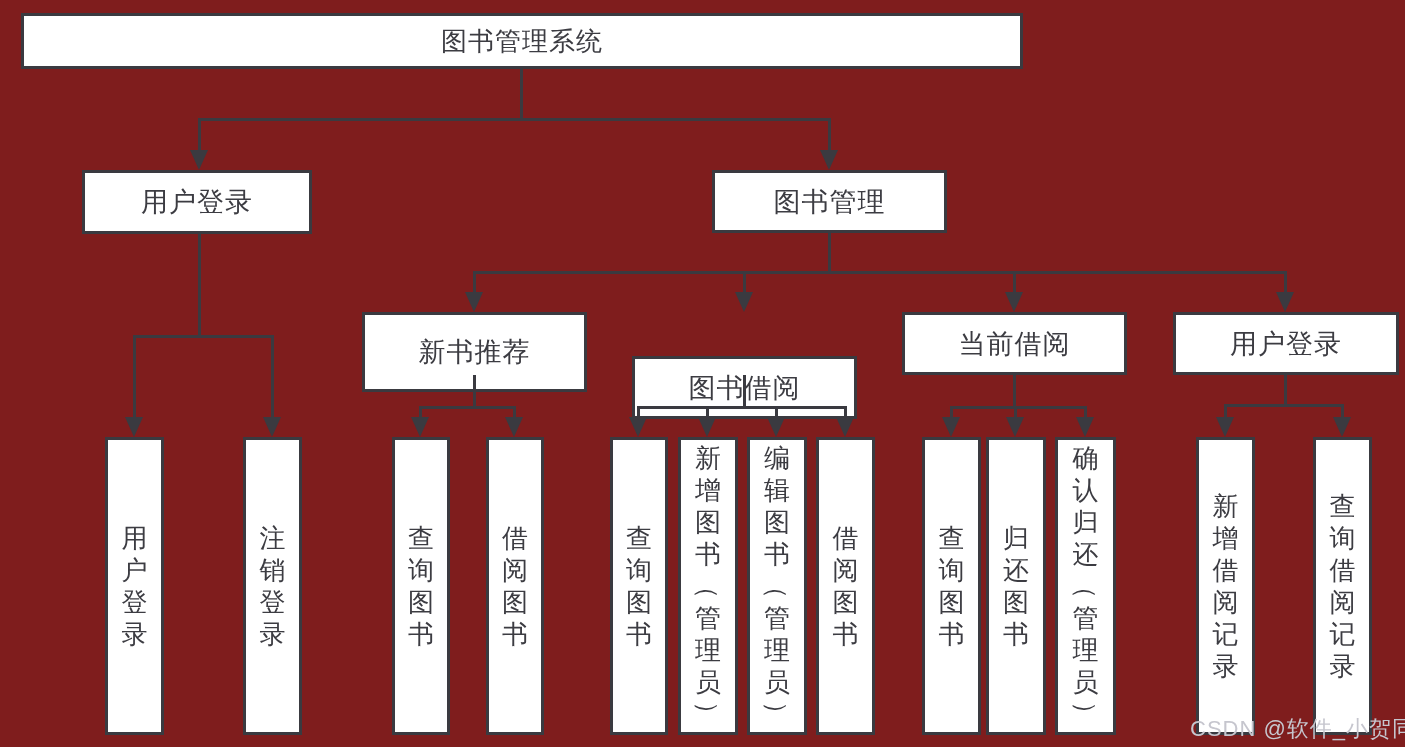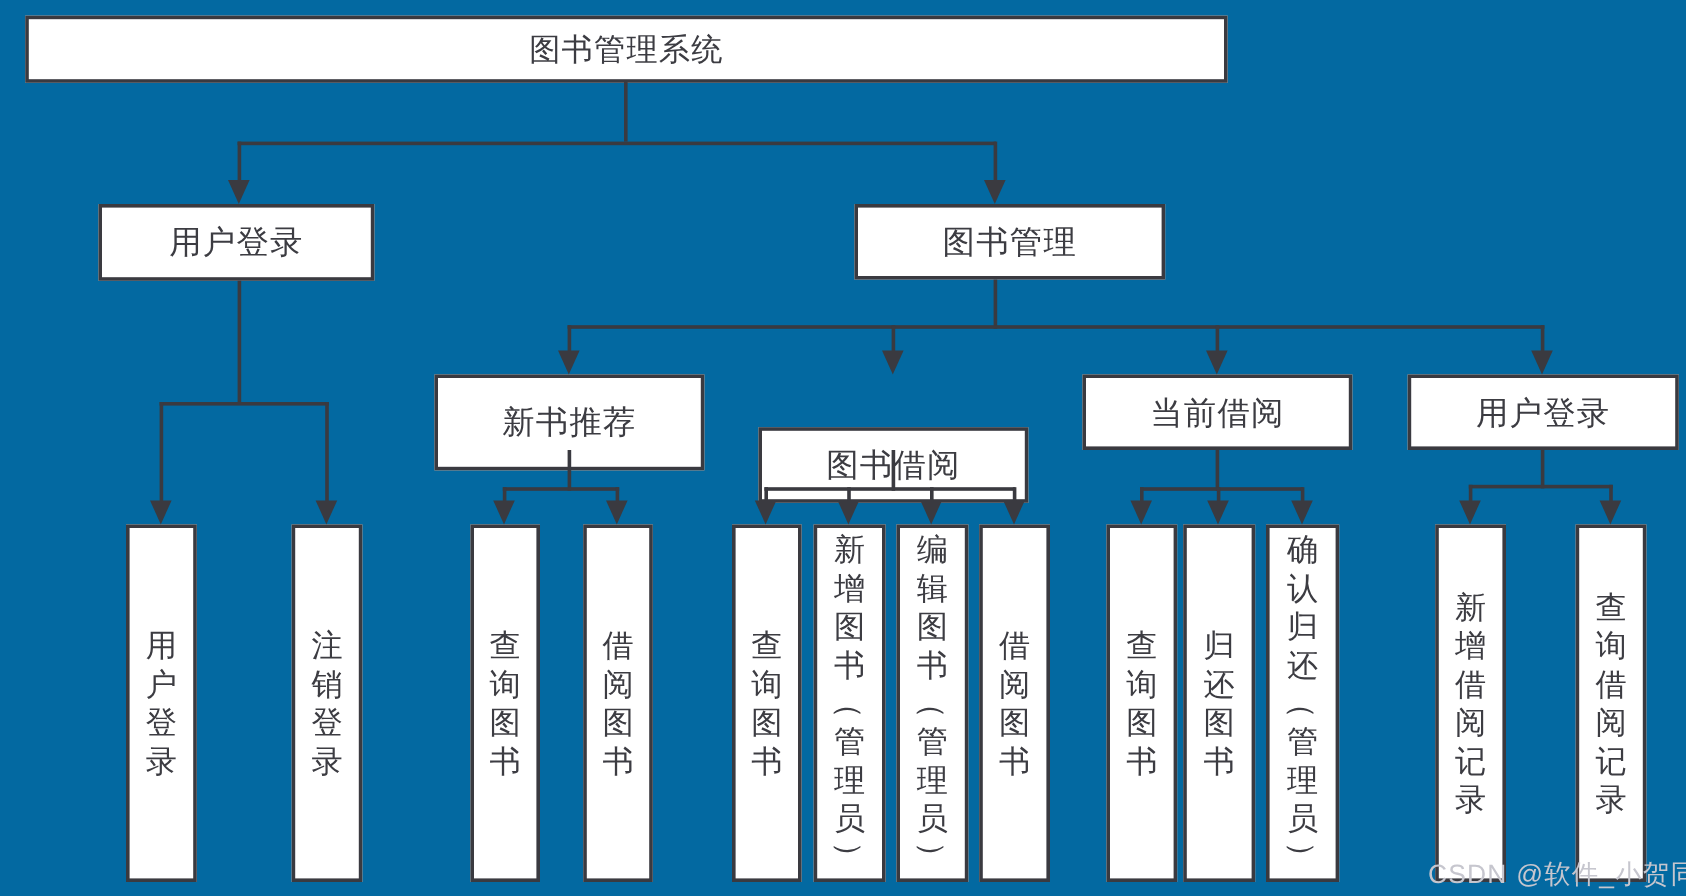--- a/index.html
+++ b/index.html
@@ -1,19 +1,19 @@
 <!DOCTYPE html>
 <html><head>
 <meta charset="utf-8">
 <style>
   html,body{margin:0;padding:0;background:#ffffff;}
   #canvas{
     position:relative;
     width:1405px;height:747px;
-    background:#0369a1;
+    background:#7f1d1d;
     font-family:"Liberation Sans","DejaVu Sans",sans-serif;
     color:#3c3c42;
     overflow:hidden;
   }
   .node{
     position:absolute;
     box-sizing:border-box;
     border:3px solid #3a3a40;
     background:#ffffff;
     display:flex;
@@ -49,21 +49,21 @@
 
 <div id="canvas">
 
   <div class="node" style="left:21px;top:13px;width:1002px;height:56px;">
     <span class="hlabel root-label">图书管理系统</span>
   </div>
 
   <div class="node" style="left:82px;top:170px;width:230px;height:64px;">
     <span class="hlabel">用户登录</span>
   </div>
-  <div class="node" style="left:712px;top:170px;width:259px;height:63px;">
+  <div class="node" style="left:712px;top:170px;width:235px;height:63px;">
     <span class="hlabel">图书管理</span>
   </div>
 
   <div class="node" style="left:362px;top:312px;width:225px;height:80px;">
     <span class="hlabel">新书推荐</span>
   </div>
   <div class="node" style="left:632px;top:312px;width:225px;height:63px;margin-top:44px;">
     <span class="hlabel">图书借阅</span>
   </div>
   <div class="node" style="left:902px;top:312px;width:225px;height:63px;">

